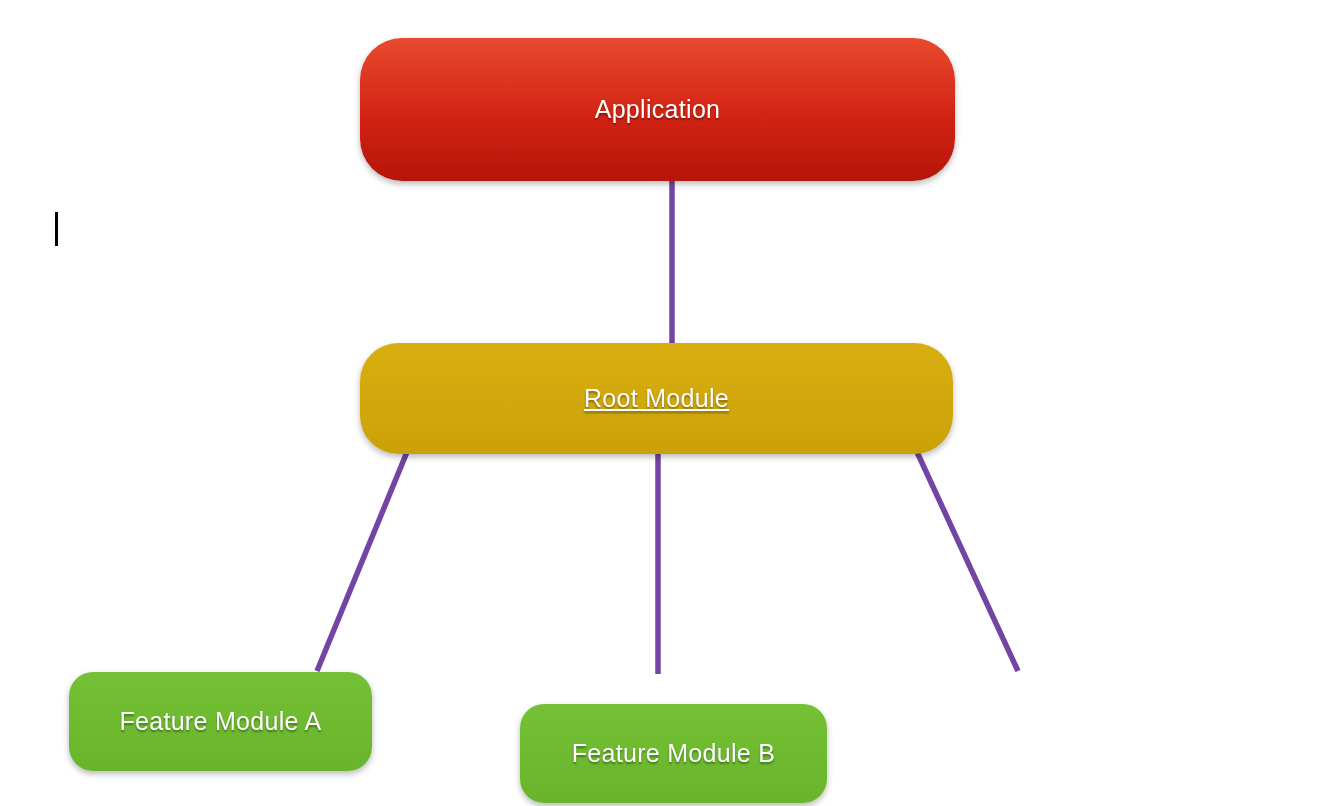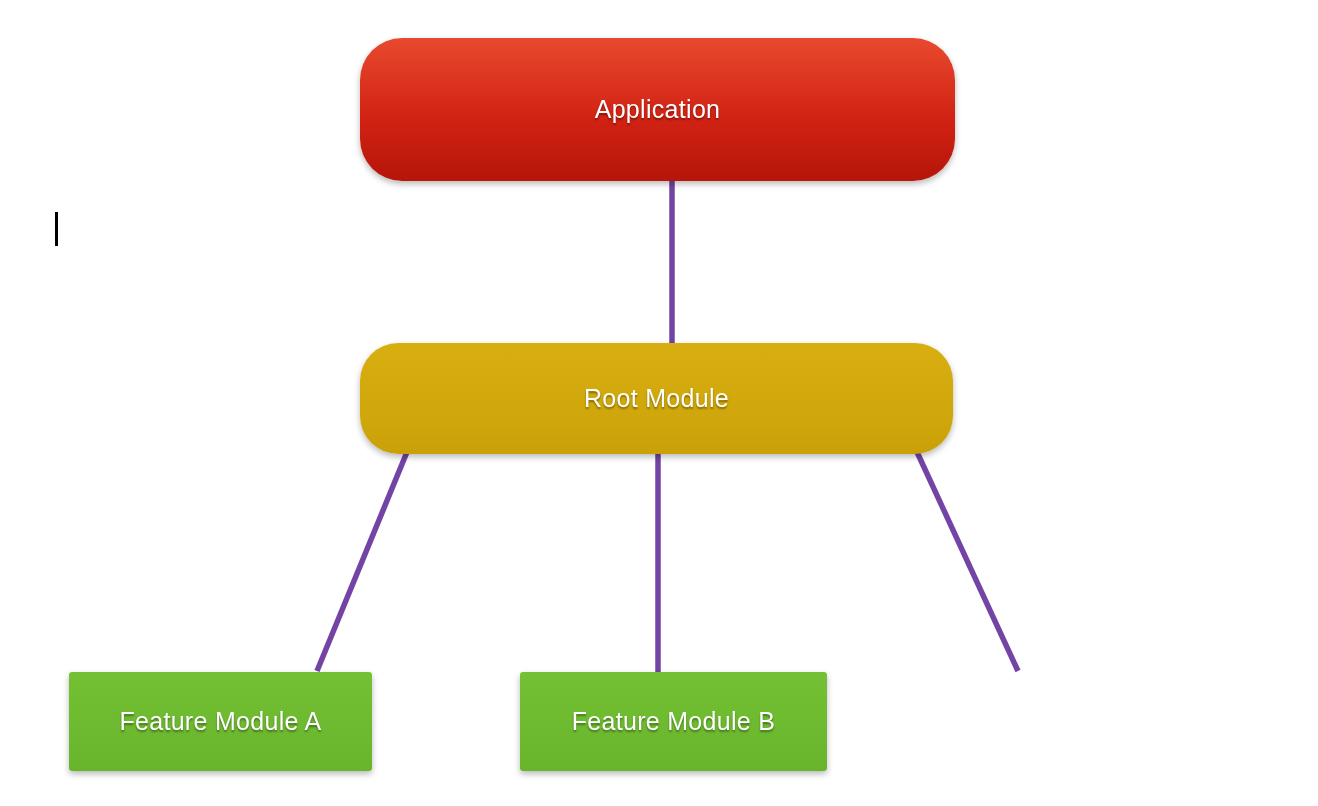--- a/index.html
+++ b/index.html
@@ -43,34 +43,36 @@
     width: 595px; height: 143px;
     border-radius: 42px;
     background: linear-gradient(180deg, #e84a2e 0%, #d22314 55%, #b5150a 100%);
     align-items: center;
   }
   .node-root {
     left: 360px; top: 343px;
     width: 593px; height: 111px;
     border-radius: 38px;
     background: linear-gradient(180deg, #d8ae10 0%, #cfa60b 70%, #c9a007 100%);
+    text-decoration: underline;
   }
   .node-feature {
     top: 672px;
     height: 99px;
-    border-radius: 3px;
+    border-radius: 24px;
     align-items: center;
   }
   .node-feature-a {
     left: 69px; width: 303px;
     background: linear-gradient(180deg, #74c135 0%, #68b42b 100%);
   }
   .node-feature-b {
     left: 520px; width: 307px;
     background: linear-gradient(180deg, #74c135 0%, #68b42b 100%);
+    margin-top: 32px;
   }
   .node-feature-c {
     left: 971px; width: 306px;
     background: linear-gradient(180deg, #84ac3e 0%, #75a02e 100%);
   }
   .text-caret {
     position: absolute;
     left: 55px; top: 212px;
     width: 3px; height: 34px;
     background: #000000;

